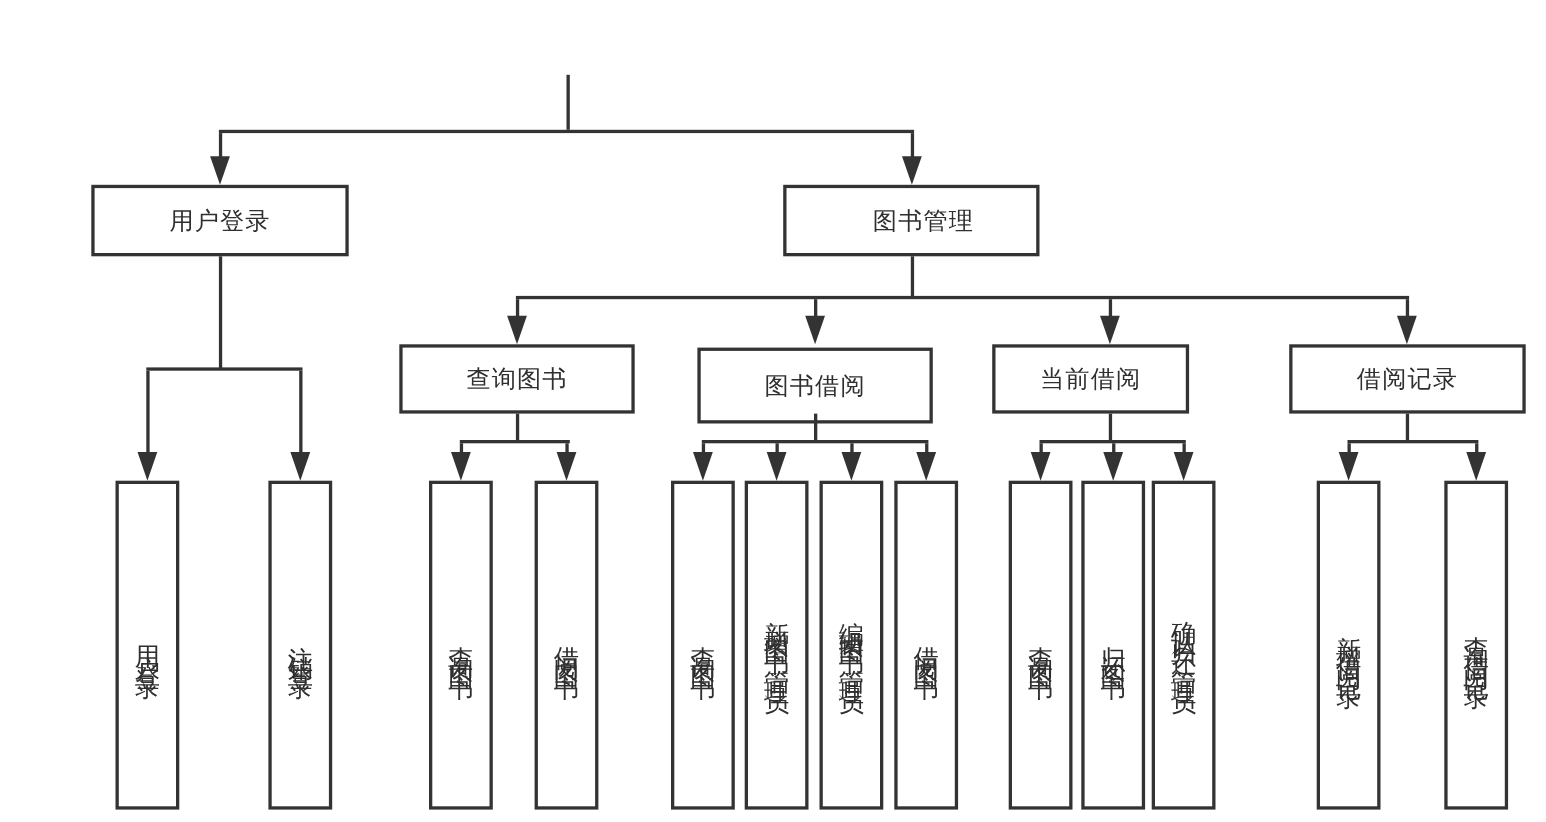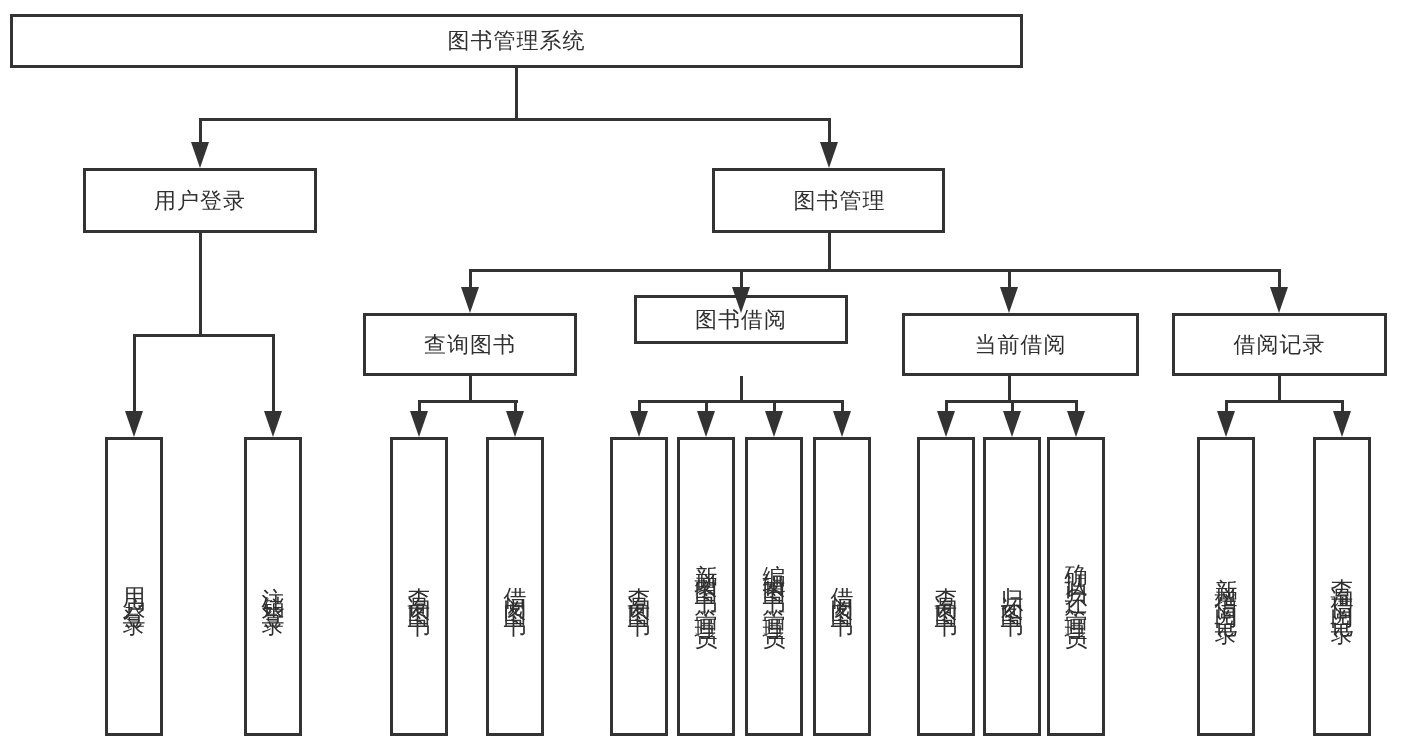--- a/index.html
+++ b/index.html
@@ -51,41 +51,38 @@
     padding: 1px 3px;
     text-shadow: 0 0 2px #ffffff;
     white-space: nowrap;
   }
 </style>
 </head>
 <body>
 
 <div id="canvas">
 
-  <div class="node" style="left:10px; top:14px; width:1013px; height:54px;">
-    <span class="hlabel">图书管理系统</span>
-  </div>
 
   <div class="node" style="left:83px; top:168px; width:234px; height:65px;">
     <span class="hlabel">用户登录</span>
   </div>
 
   <div class="node" style="left:712px; top:168px; width:233px; height:65px;padding-left:22px;">
     <span class="hlabel">图书管理</span>
   </div>
 
   <div class="node" style="left:363px; top:313px; width:214px; height:63px;">
     <span class="hlabel">查询图书</span>
   </div>
 
-  <div class="node" style="left:634px; top:295px; width:214px; height:49px;">
+  <div class="node" style="left:634px; top:316px; width:214px; height:69px;">
     <span class="hlabel">图书借阅</span>
   </div>
 
-  <div class="node" style="left:902px; top:313px; width:237px; height:63px;">
+  <div class="node" style="left:902px; top:313px; width:179px; height:63px;">
     <span class="hlabel">当前借阅</span>
   </div>
 
   <div class="node" style="left:1172px; top:313px; width:215px; height:63px;">
     <span class="hlabel">借阅记录</span>
   </div>
 
   <div class="node leaf" style="left:105px; top:437px; width:58px; height:299px;">
     <span class="vtext">用户登录</span>
   </div>

